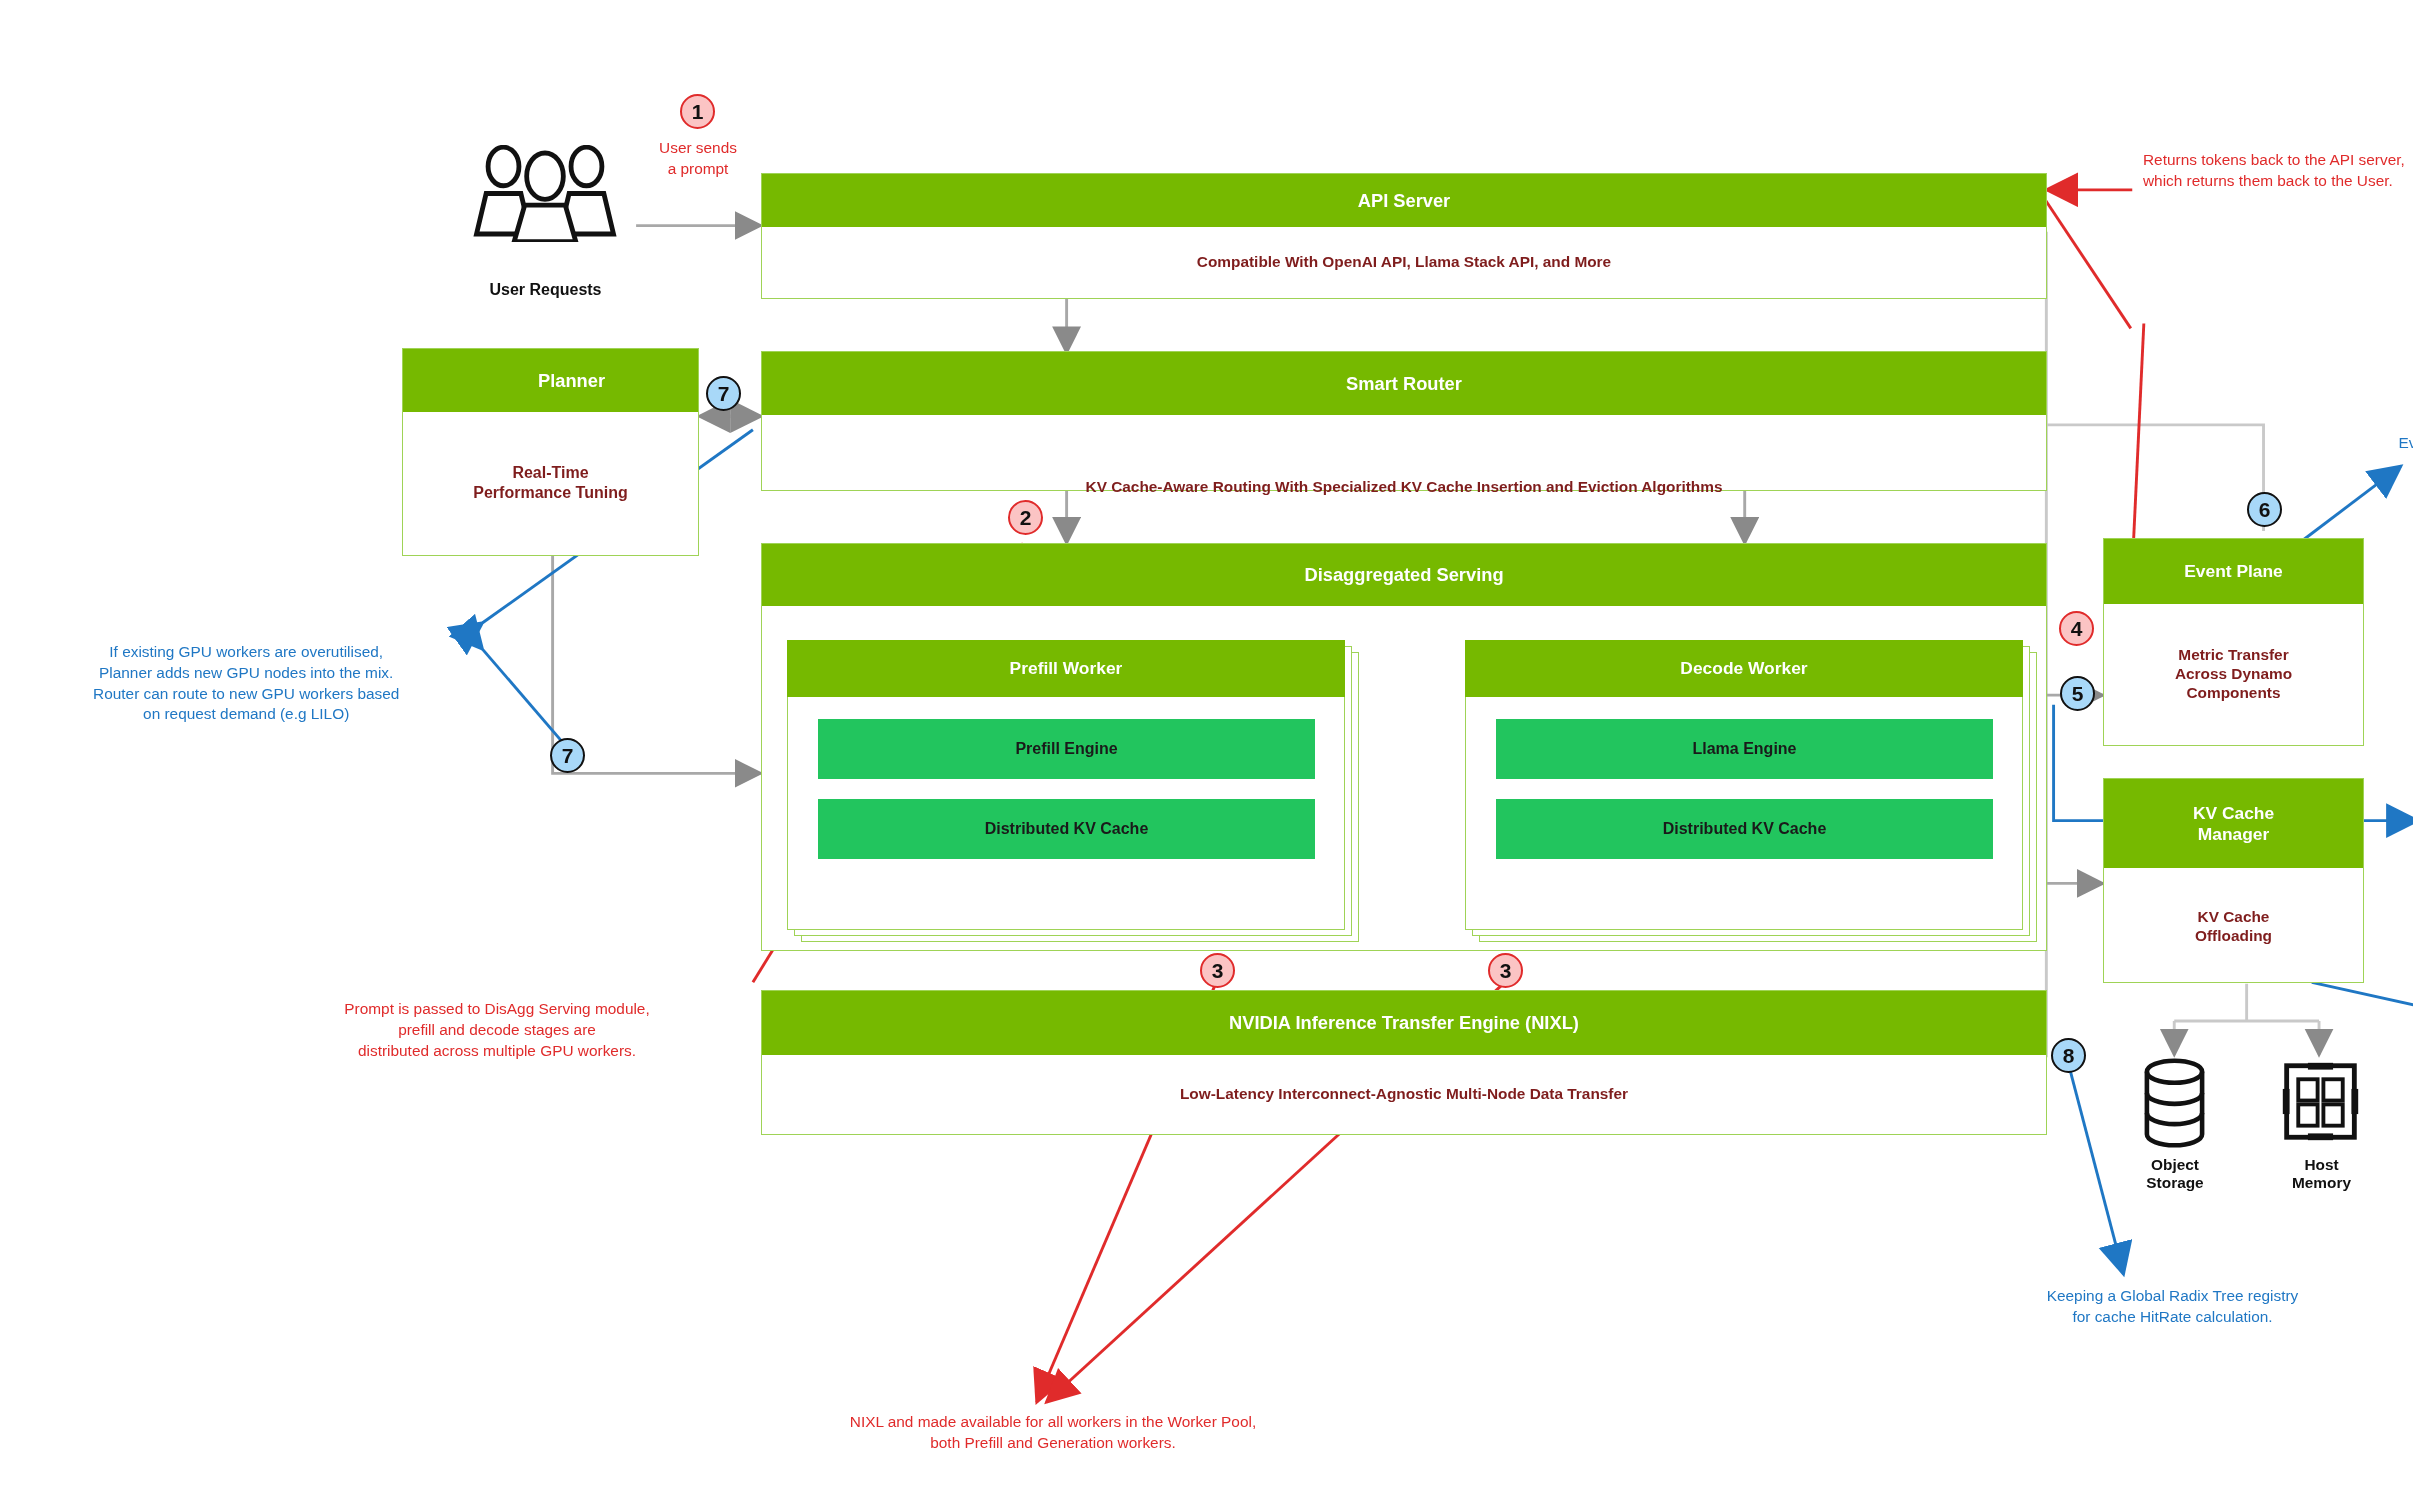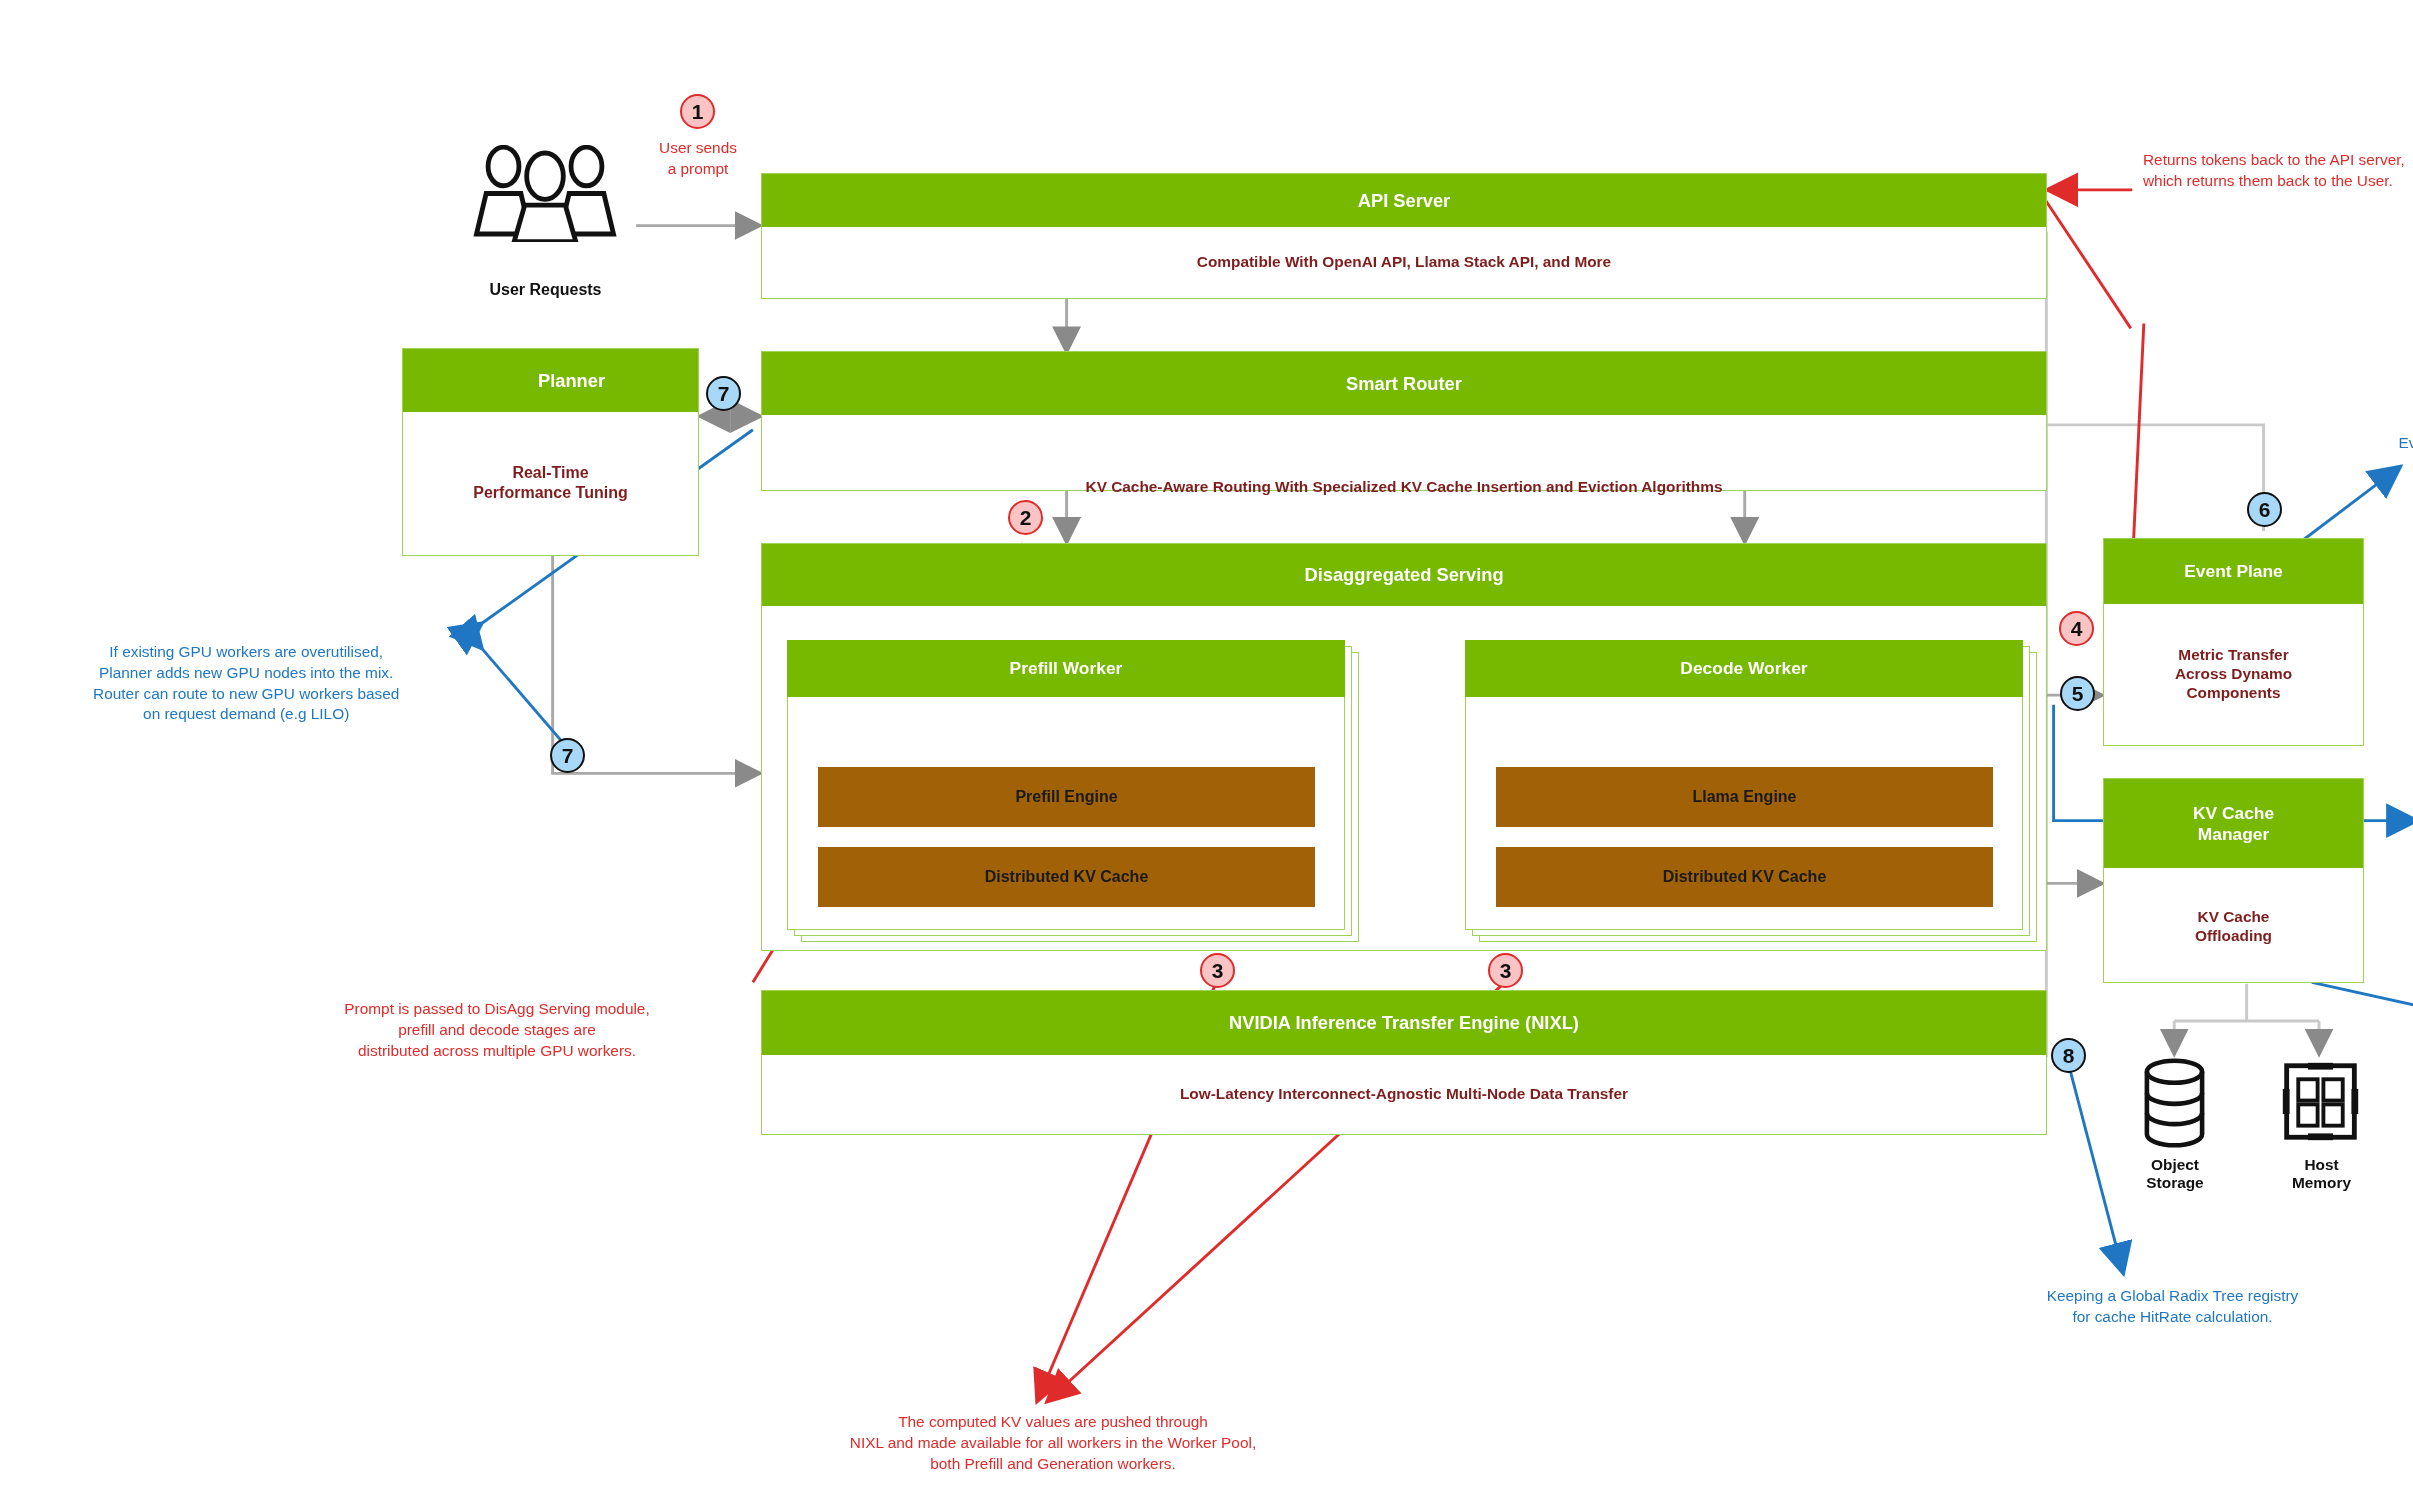--- a/index.html
+++ b/index.html
@@ -10,22 +10,22 @@
   
   .card{position:absolute;border:1.4px solid #9fd356;background:#fff;box-sizing:border-box;}
   .card-head{background:#76b900;color:#fff;font-weight:bold;text-align:center;
              display:flex;align-items:center;justify-content:center;box-sizing:border-box;line-height:1.15;}
   .card-body{display:flex;align-items:center;justify-content:center;text-align:center;
              color:#7f1d1d;font-weight:bold;box-sizing:border-box;line-height:1.25;}
 
   
   .deck{position:absolute;border:1.4px solid #9fd356;background:#fff;box-sizing:border-box;}
 
-  .subbox{position:absolute;background:#a16207;display:flex;align-items:center;
-          justify-content:center;color:#1a1a1a;font-weight:bold;box-sizing:border-box;margin-top:48px;}
+  .subbox{position:absolute;background:#22c55e;display:flex;align-items:center;
+          justify-content:center;color:#1a1a1a;font-weight:bold;box-sizing:border-box;}
 
   
   .anno{position:absolute;text-align:center;line-height:1.35;font-weight:400;}
   .anno.red{color:#e02b2b;}
   .anno.blue{color:#1f77c4;}
 
   
   .badge{position:absolute;border-radius:50%;display:flex;align-items:center;justify-content:center;
          font-weight:bold;box-sizing:border-box;}
   .badge.red{background:#fbc4c4;border:2.4px solid #e02b2b;color:#111;}
@@ -246,21 +246,20 @@
     <div>on request demand (e.g LILO)</div>
   </div>
 
   <div class="anno red" style="left:241px;top:999px;width:512px;font-size:15.4px;">
     <div>Prompt is passed to DisAgg Serving module,</div>
     <div>prefill and decode stages are</div>
     <div>distributed across multiple GPU workers.</div>
   </div>
 
   <div class="anno red" style="left:628px;top:1412px;width:850px;font-size:15.4px;">
-    <div>The computed KV values are pushed through</div>
     <div>NIXL and made available for all workers in the Worker Pool,</div>
     <div>both Prefill and Generation workers.</div>
   </div>
 
   <div class="anno blue" style="left:2295px;top:391px;width:521px;font-size:15.4px;">
     <div>Based on the metrics of the distributed</div>
     <div>cluster of GPU workers, the</div>
     <div>Event Plane communicates with Smart Router</div>
     <div>to figure out if more GPUs are required.</div>
   </div>

